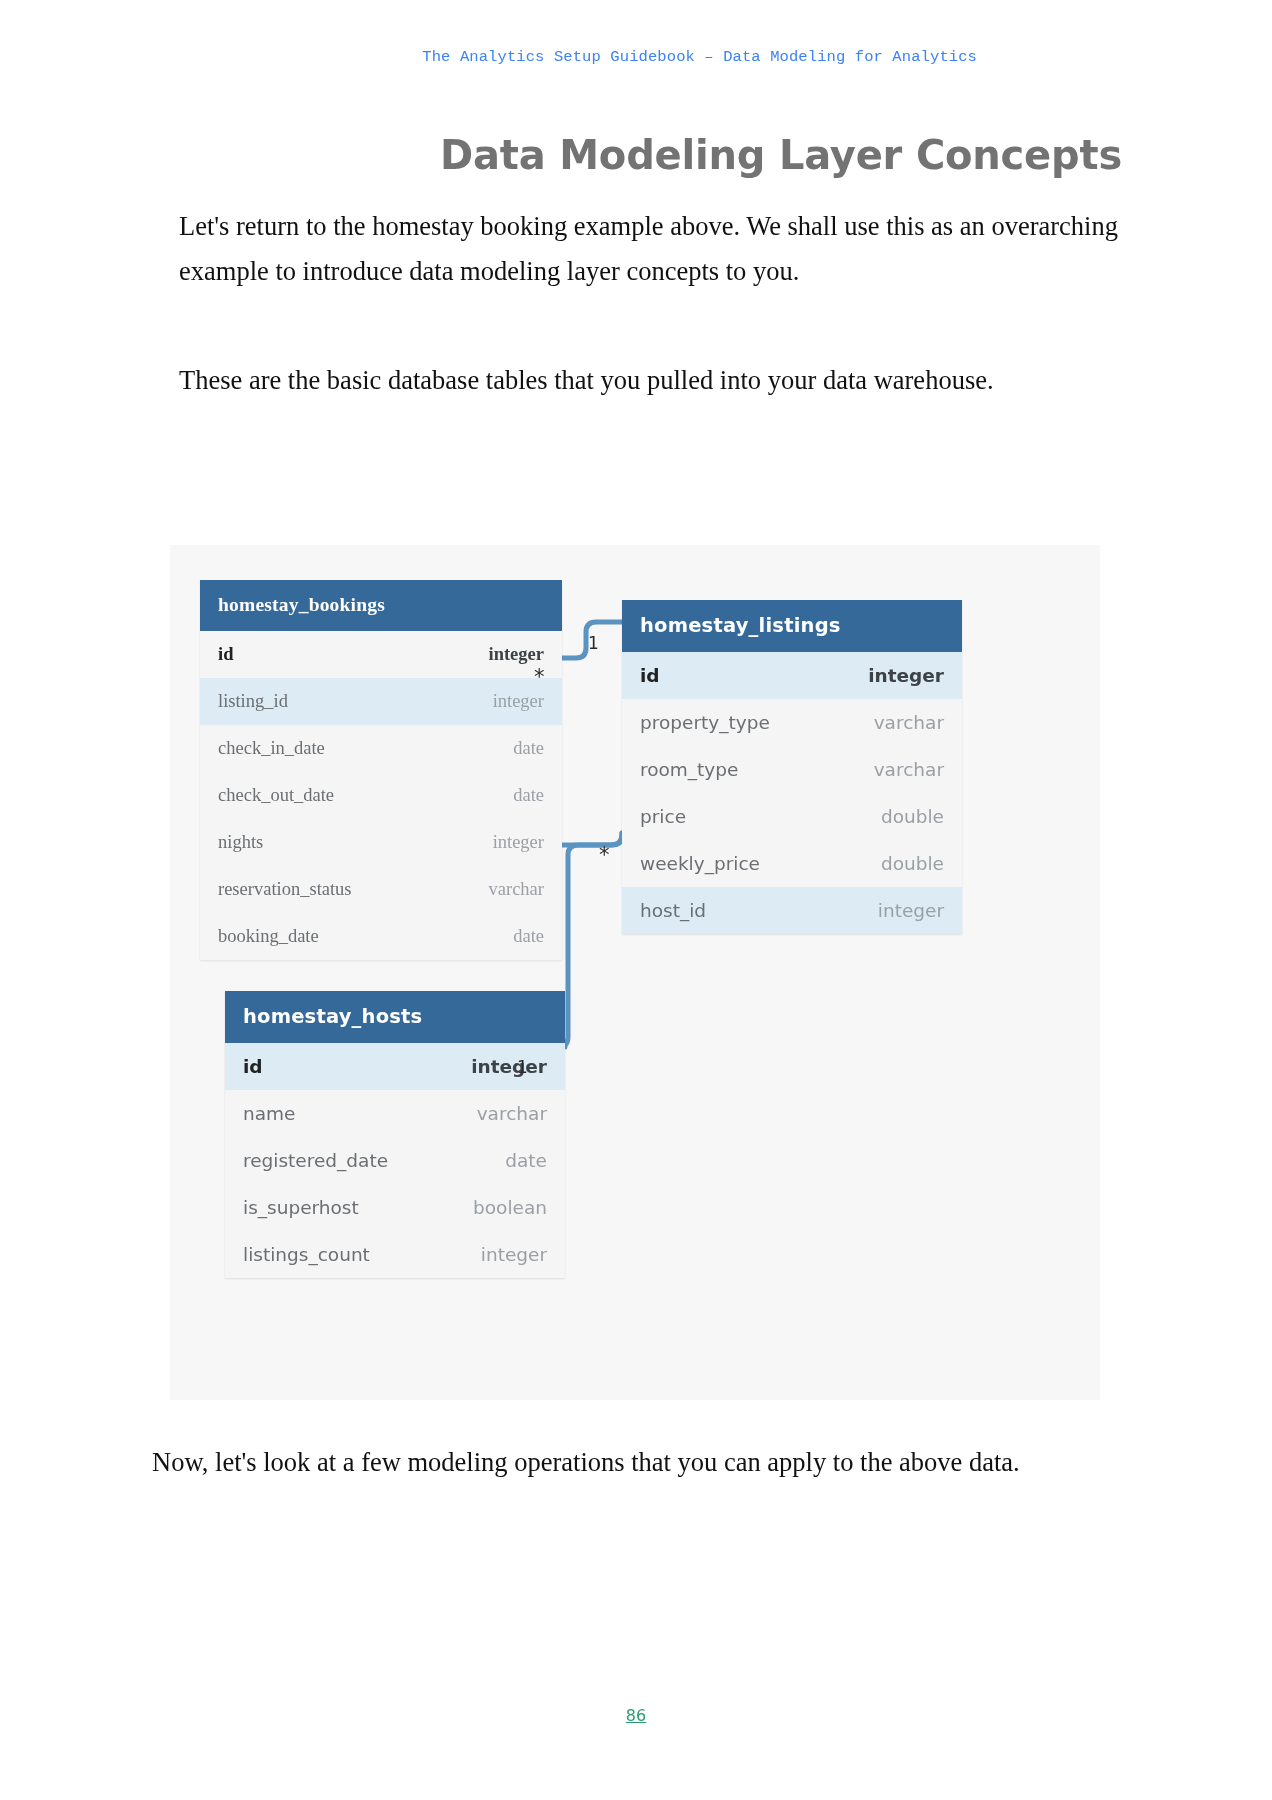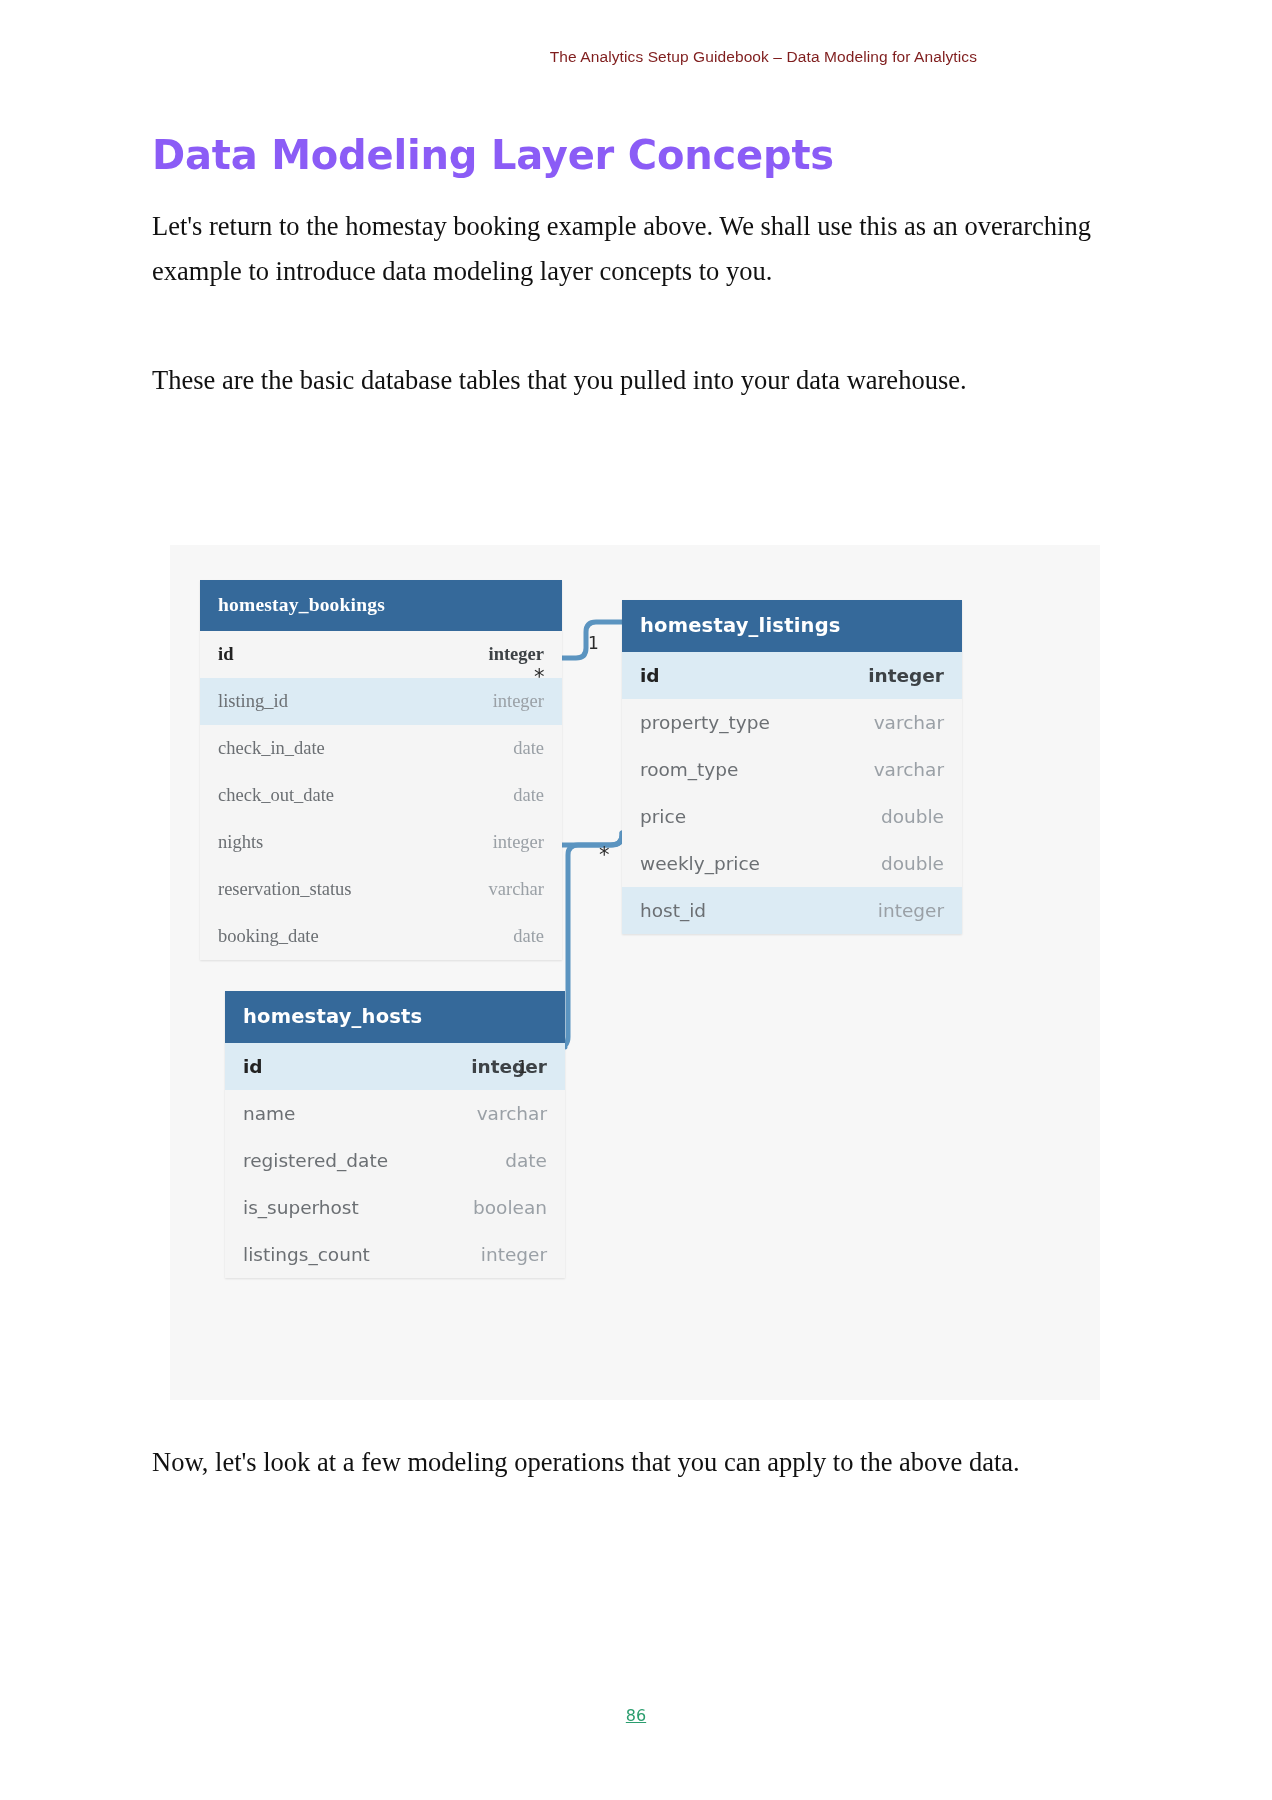--- a/index.html
+++ b/index.html
@@ -24,53 +24,55 @@
   }
 
   
   .running-header {
     position: absolute;
     top: 48px;
     right: 0;
     width: 100%;
     padding-right: 295px;
     text-align: right;
-    font-family: Liberation Sans, sans-serif;
+    font-family: Liberation Mono, monospace;
     font-size: 15.5px;
-    color: #7f1d1d;
+    color: #3b82f6;
     letter-spacing: 0.1px;
     white-space: nowrap;
     padding-left: 32px;
   }
 
   
   .content {
     position: absolute;
     left: 152px;
     top: 0;
     width: 970px;
   }
 
   h1.page-title {
     font-family: "DejaVu Sans", "Liberation Sans", sans-serif;
     font-size: 40px;
     font-weight: 600;
-    color: #8b5cf6;
+    color: #737373;
     letter-spacing: -0.2px;
     margin-top: 132px;
     line-height: 1.15;
+    text-align: right;
   }
 
   p.body-text {
     font-family: "Liberation Serif", "DejaVu Serif", serif;
     font-size: 26.5px;
     line-height: 45px;
     color: #111111;
     margin-top: 26px;
     max-width: 955px;
+    margin-left: 27px;
   }
 
   p.body-text.second { margin-top: 64px; }
 
   
   .figure {
     position: absolute;
     left: 170px;
     top: 545px;
     width: 930px;

